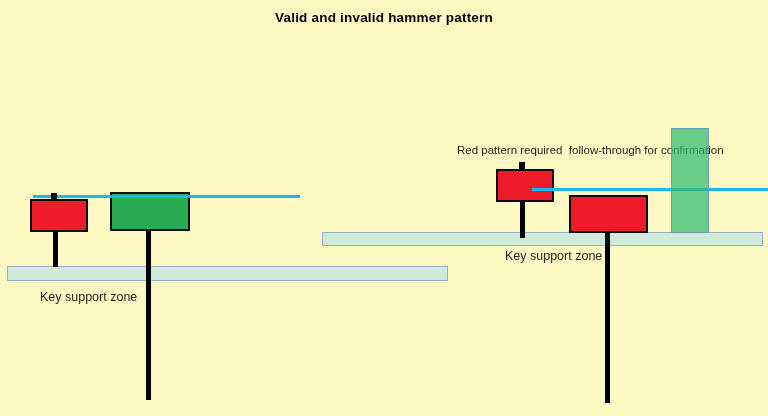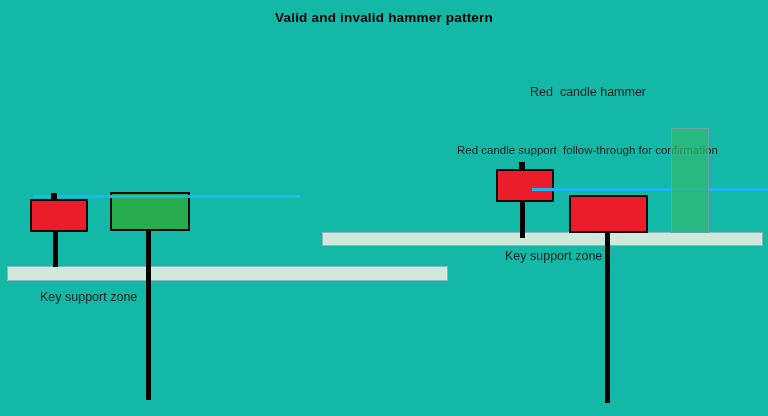--- a/index.html
+++ b/index.html
@@ -1,17 +1,17 @@
 <!DOCTYPE html>
 <html><head>
 <meta charset="utf-8">
 <style>
   html,body{margin:0;padding:0;background:#fff;}
   .canvas{
-    position:relative;width:768px;height:416px;background:#14b8a6;
+    position:relative;width:768px;height:416px;background:#fef9c3;
     overflow:hidden;font-family:"Liberation Sans",sans-serif;color:#1f1f1f;
   }
   .abs{position:absolute;box-sizing:border-box;}
   .label{white-space:pre;font-size:12.5px;line-height:1.1;color:#1f1f1f;}
   .title{
     left:0;right:0;top:10px;text-align:center;
     font-size:13.5px;font-weight:bold;color:#000;letter-spacing:.2px;
   }
   .annotation{font-size:11.5px;white-space:pre;color:#1f1f1f;}
   
@@ -44,23 +44,22 @@
 
   <div class="abs wick z5" style="left:51px;top:193px;width:6px;height:7px;"></div>
   <div class="abs body-red" style="left:30px;top:199px;width:58px;height:33px;"></div>
   <div class="abs wick" style="left:53px;top:230px;width:5px;height:37px;"></div>
 
   <div class="abs body-green" style="left:110px;top:192px;width:80px;height:39px;"></div>
   <div class="abs wick" style="left:146px;top:229px;width:5px;height:171px;"></div>
 
   <div class="abs label" style="left:40px;top:291px;">Key support zone</div>
 
-  <div class="abs label" style="left:530px;top:86px;">Red  candle hammer</div>
 
-  <div class="abs annotation" style="left:457px;top:144px;">Red candle support  follow-through for confirmation</div>
+  <div class="abs annotation" style="left:457px;top:144px;">Red pattern required  follow-through for confirmation</div>
 
   <div class="abs zone" style="left:322px;top:232px;width:441px;height:14px;"></div>
 
   <div class="abs wick z5" style="left:519px;top:162px;width:6px;height:8px;"></div>
   <div class="abs body-red" style="left:496px;top:169px;width:58px;height:33px;"></div>
   <div class="abs wick" style="left:520px;top:200px;width:5px;height:38px;"></div>
 
   <div class="abs blueline" style="left:532px;top:188px;width:236px;"></div>
 
   <div class="abs body-red" style="left:569px;top:195px;width:79px;height:38px;"></div>

